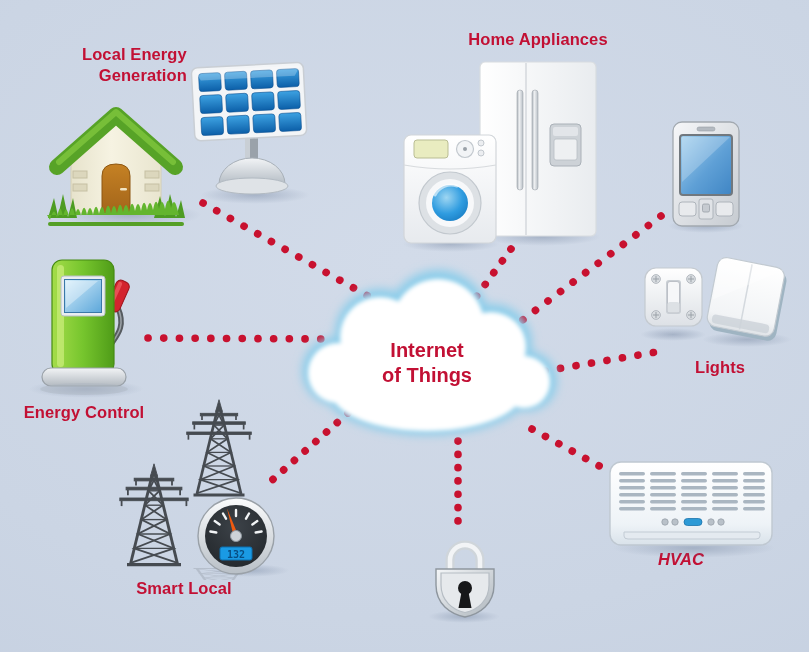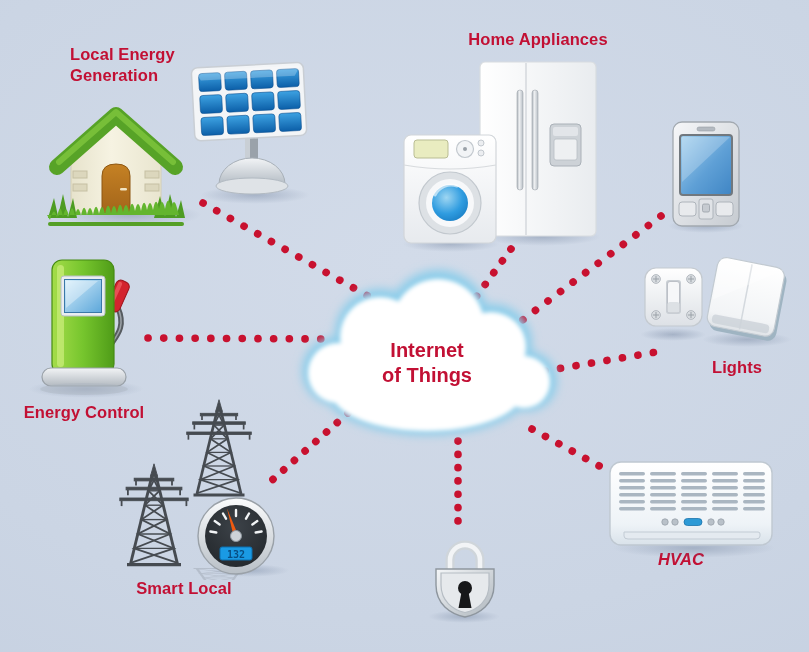--- a/index.html
+++ b/index.html
@@ -457,21 +457,21 @@
       <circle cx="380" cy="337" r="40"></circle>
       <circle cx="438" cy="325" r="46"></circle>
       <circle cx="491" cy="347" r="35"></circle>
       <circle cx="524" cy="382" r="26"></circle>
       <circle cx="338" cy="373" r="30"></circle>
     </g>
   </svg>
   <div class="cloud-label" style="left:427px;top:338px;">Internet
 of Things</div>
 
-  <div class="label" style="left:70px;top:44px;">Local Energy
+  <div class="label" style="left:82px;top:44px;text-align:right;">Local Energy
 Generation</div>
   <div class="label center" style="left:538px;top:29px;">Home Appliances</div>
-  <div class="label center" style="left:720px;top:357px;margin-left:17px;">Lights</div>
+  <div class="label center" style="left:720px;top:357px;">Lights</div>
   <div class="label center" style="left:681px;top:549px;font-style:italic;">HVAC</div>
   <div class="label center" style="left:184px;top:578px;">Smart Local</div>
   <div class="label center" style="left:84px;top:402px;">Energy Control</div>
 
 </div>
 
 </body></html>

